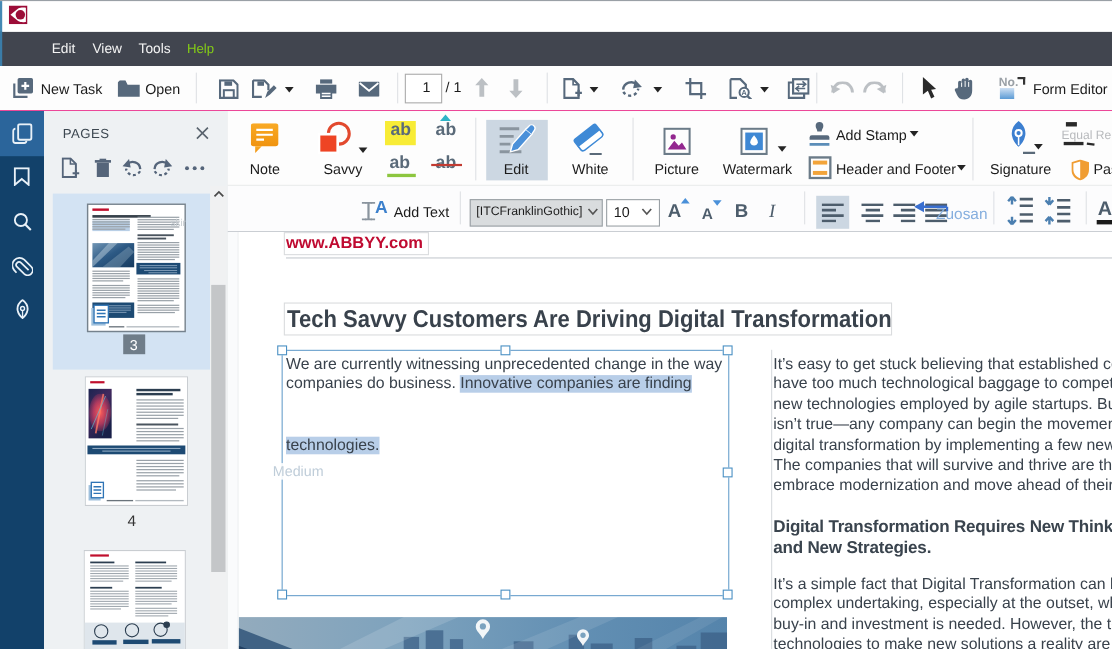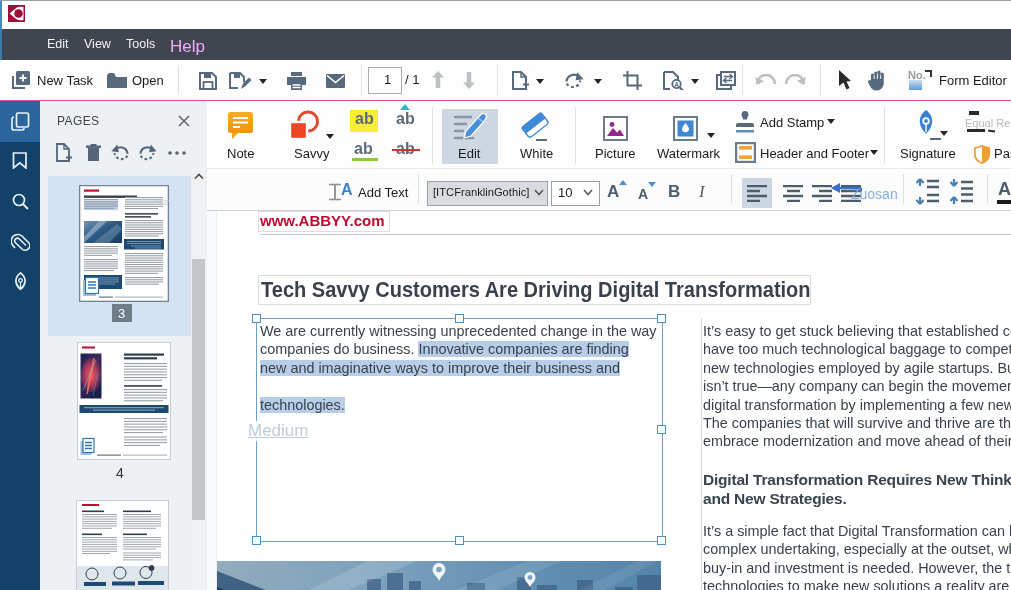--- a/index.html
+++ b/index.html
@@ -23,21 +23,21 @@
     <circle cx="10.5" cy="8.5" r="4.3" fill="#9c0d38"></circle>
   </svg>
 </div>
 
 <div class="abs" style="left:0;top:29px;width:1011px;height:31px;background:#41454f;">
   <div class="abs" style="left:0;top:0;width:2px;height:31px;background:#3a7ca8;"></div>
   <div class="abs nw" style="left:13px;top:8px;font-size:17px;color:#f4f4f4;margin-top:29px;">File</div>
   <div class="abs nw" style="left:47px;top:8px;font-size:12.5px;color:#f4f4f4;">Edit</div>
   <div class="abs nw" style="left:84px;top:8px;font-size:12.5px;color:#f4f4f4;">View</div>
   <div class="abs nw" style="left:126px;top:8px;font-size:12.5px;color:#f4f4f4;">Tools</div>
-  <div class="abs nw" style="left:170px;top:8px;font-size:17px;color:#f0abfc;">Help</div>
+  <div class="abs nw" style="left:170px;top:8px;font-size:12px;color:#84cc16;">Help</div>
 </div>
 
 <div id="tb1" class="abs" style="left:0;top:60px;width:1011px;height:40px;background:#fdfdfd;border-bottom:1px solid #ec4899;">
 
   <svg class="abs" style="left:11px;top:11px" width="21" height="19">
     <path d="M2,5 L2,17 L14,17" stroke="#57697c" stroke-width="2" fill="none"></path>
     <rect x="5" y="0" width="14" height="14" rx="1.5" fill="#57697c"></rect>
     <path d="M12,3.5 V10.5 M8.5,7 H15.5" stroke="#fff" stroke-width="2"></path>
   </svg>
   <div class="lbl" style="left:37px;top:13px;">New Task</div>
@@ -616,25 +616,25 @@
   <div class="abs nw" style="left:53px;top:1px;font-size:15px;font-weight:bold;color:#bf0a30;">www.ABBYY.com</div>
   <div class="abs" style="left:53px;top:23px;width:751px;height:1px;background:#c5cacf;"></div>
 
   <div class="abs" style="left:51px;top:64px;width:551px;height:28px;border:1px solid #dadcde;"></div>
   <div class="abs nw" style="left:54px;top:66px;font-size:22px;font-weight:bold;color:#39424c;transform:scaleX(.91);transform-origin:0 0;">Tech Savvy Customers Are Driving Digital Transformation</div>
 
   <div class="abs" style="left:49px;top:107px;width:405px;height:222px;border:1px solid #6aa0cc;"></div>
   <div class="abs nw" style="left:53px;top:111px;line-height:18.4px;">
     We are currently witnessing unprecedented change in the way<br>
     companies do business. <span style="background:#b8cee8;">Innovative companies are finding</span><br>
-    <span style="background:#b8cee8;">new and imaginative ways to improve their business and</span><br>
+    <br>
     <br>
     <span style="background:#b8cee8;">technologies.</span>
   </div>
-  <div class="abs nw" style="left:40px;top:210px;font-size:17px;color:#bfcdd9;background:rgba(255,255,255,.9);padding:0 1px;text-decoration:underline;">Medium</div>
+  <div class="abs nw" style="left:40px;top:210px;font-size:13px;color:#bfcdd9;background:rgba(255,255,255,.9);padding:0 1px;">Medium</div>
 
   <div class="abs" style="left:45px;top:103px;width:7px;height:7px;background:#fff;border:1px solid #4a90c4;"></div>
   <div class="abs" style="left:248px;top:103px;width:7px;height:7px;background:#fff;border:1px solid #4a90c4;"></div>
   <div class="abs" style="left:450px;top:103px;width:7px;height:7px;background:#fff;border:1px solid #4a90c4;"></div>
   <div class="abs" style="left:450px;top:214px;width:7px;height:7px;background:#fff;border:1px solid #4a90c4;"></div>
   <div class="abs" style="left:45px;top:325px;width:7px;height:7px;background:#fff;border:1px solid #4a90c4;"></div>
   <div class="abs" style="left:248px;top:325px;width:7px;height:7px;background:#fff;border:1px solid #4a90c4;"></div>
   <div class="abs" style="left:450px;top:325px;width:7px;height:7px;background:#fff;border:1px solid #4a90c4;"></div>
 
   <svg class="abs" style="left:10px;top:350px" width="444" height="45" viewBox="0 0 444 45">

